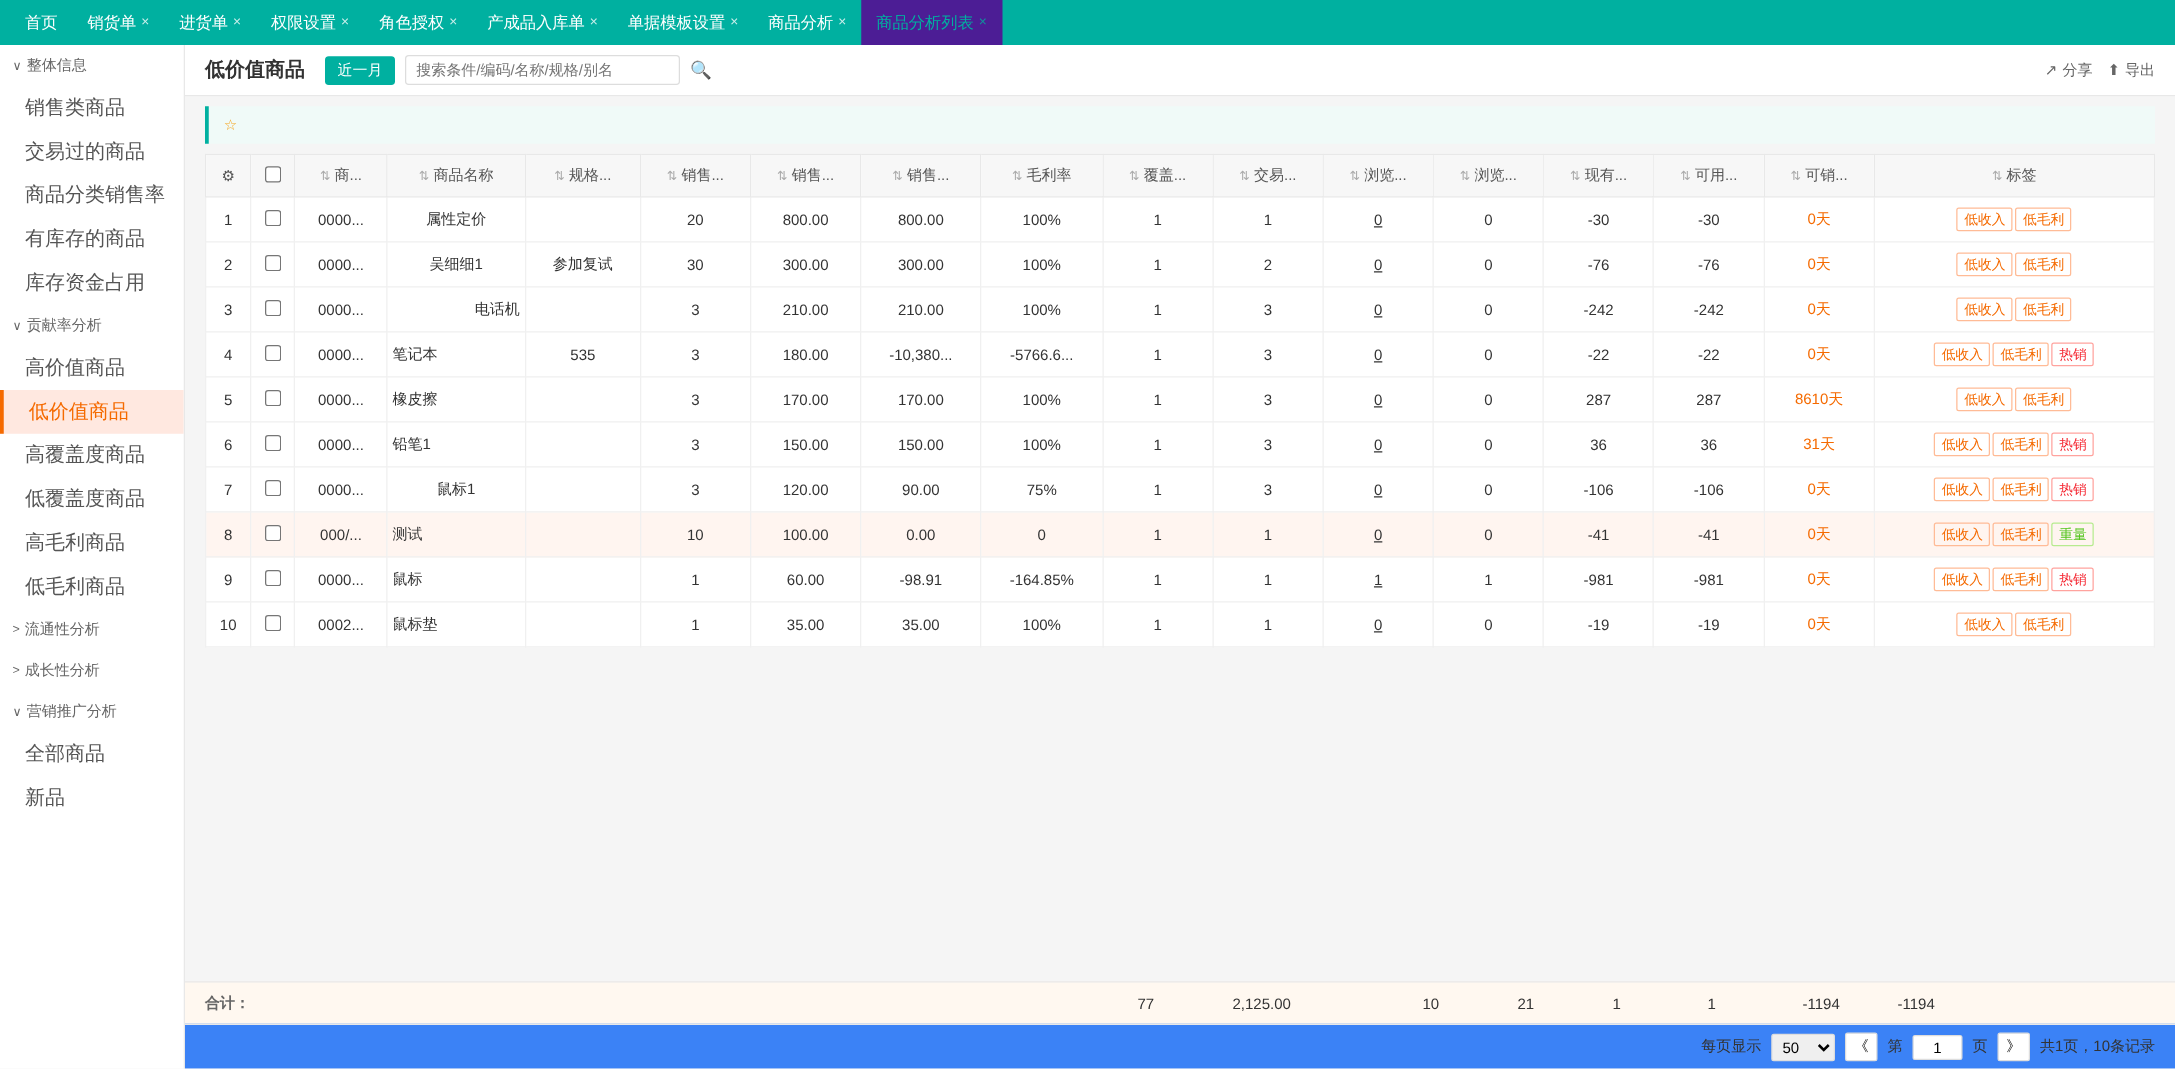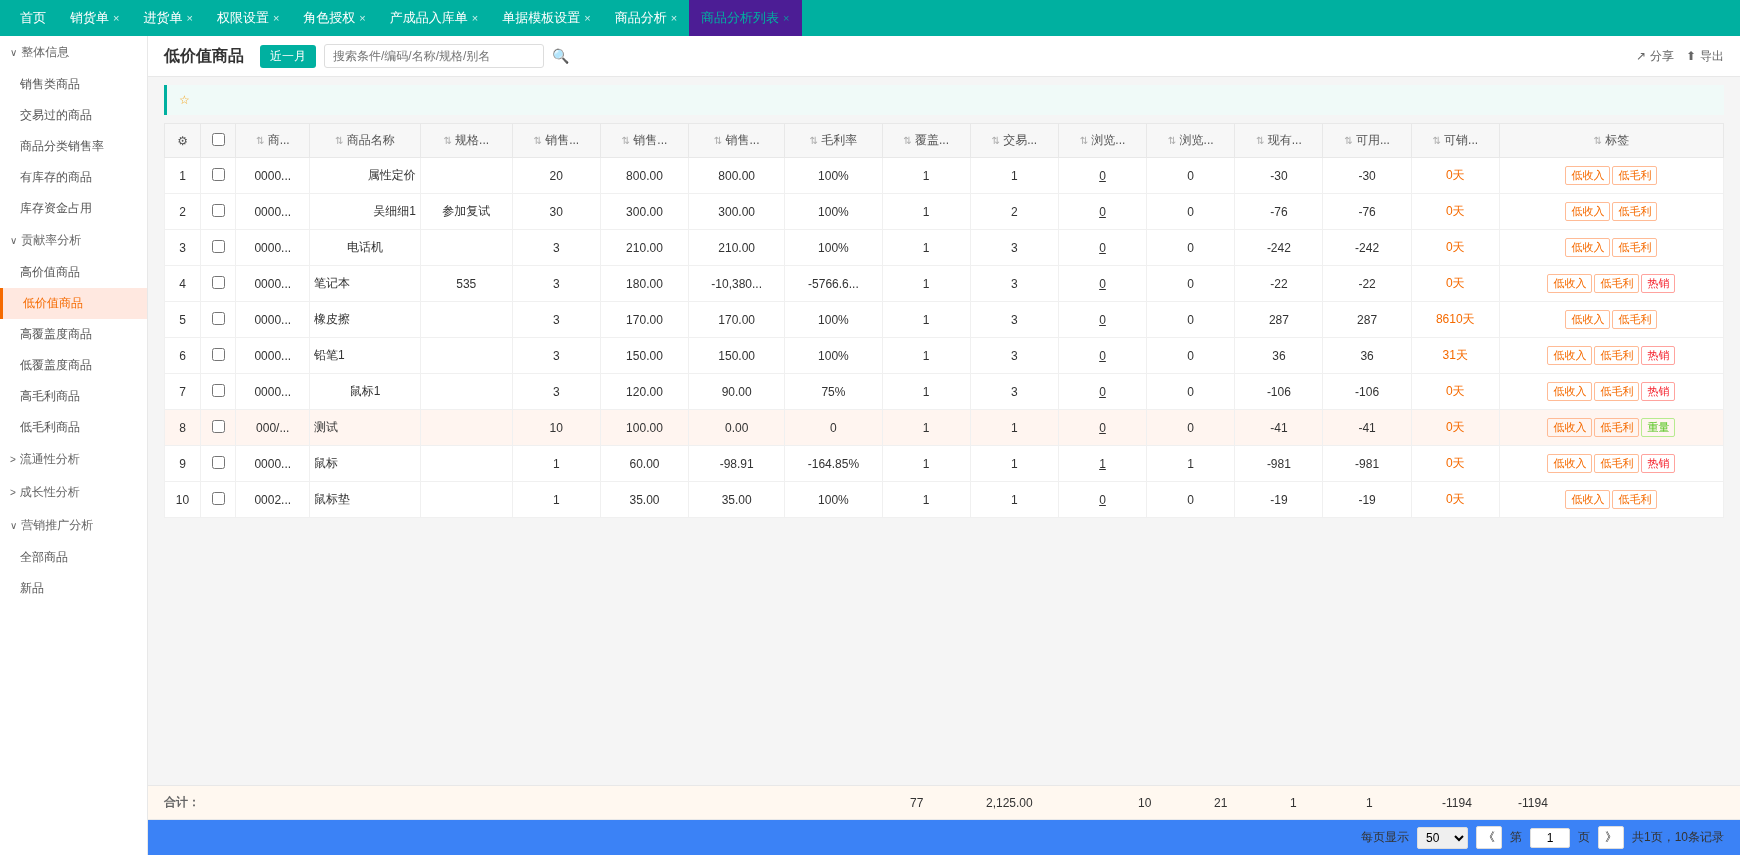--- a/index.html
+++ b/index.html
@@ -43,21 +43,21 @@
       padding: 8px 10px;
       font-size: 12px;
       color: #666;
       cursor: pointer;
     }
     .sidebar-group-header .arrow { margin-right: 4px; font-size: 10px; }
     .sidebar-item {
       padding: 7px 10px 7px 20px;
       cursor: pointer;
       color: #555;
-      font-size: 12px;
+      font-size: 16px;
     }
     .sidebar-item.active { background: #ffe8e0; color: #f56a00; border-left: 3px solid #f56a00; }
     
     
     .content { flex: 1; overflow: hidden; display: flex; flex-direction: column; }
     
     
     .content-header {
       background: #fff;
       padding: 8px 16px;
@@ -278,59 +278,59 @@
               <th><span class="sort-icon">⇅</span> 可用...</th>
               <th><span class="sort-icon">⇅</span> 可销...</th>
               <th><span class="sort-icon">⇅</span> 标签</th>
             </tr>
           </thead>
         <tbody id="tableBody">
             <tr>
               <td>1</td>
               <td><input type="checkbox" style=""></td>
               <td>0000...</td>
-              <td style="text-align: right;">属性定价</td>
+              <td style="text-align: center;">属性定价</td>
               <td></td>
               <td>20</td>
               <td>800.00</td>
               <td>800.00</td>
               <td>100%</td>
               <td>1</td>
               <td>1</td>
               <td><span class="underline">0</span></td>
               <td>0</td>
               <td>-30</td>
               <td>-30</td>
               <td style="color: rgb(245, 106, 0);">0天</td>
               <td><span class="tag tag-orange">低收入</span><span class="tag tag-orange">低毛利</span></td>
             </tr>
             <tr>
               <td>2</td>
               <td><input type="checkbox" style=""></td>
               <td>0000...</td>
-              <td style="text-align: right;">吴细细1</td>
+              <td style="text-align: center;">吴细细1</td>
               <td>参加复试</td>
               <td>30</td>
               <td>300.00</td>
               <td>300.00</td>
               <td>100%</td>
               <td>1</td>
               <td>2</td>
               <td><span class="underline">0</span></td>
               <td>0</td>
               <td>-76</td>
               <td>-76</td>
               <td style="color: rgb(245, 106, 0);">0天</td>
               <td><span class="tag tag-orange">低收入</span><span class="tag tag-orange">低毛利</span></td>
             </tr>
             <tr>
               <td>3</td>
               <td><input type="checkbox" style=""></td>
               <td>0000...</td>
-              <td style="text-align: center;">电话机</td>
+              <td style="text-align: right;">电话机</td>
               <td></td>
               <td>3</td>
               <td>210.00</td>
               <td>210.00</td>
               <td>100%</td>
               <td>1</td>
               <td>3</td>
               <td><span class="underline">0</span></td>
               <td>0</td>
               <td>-242</td>

